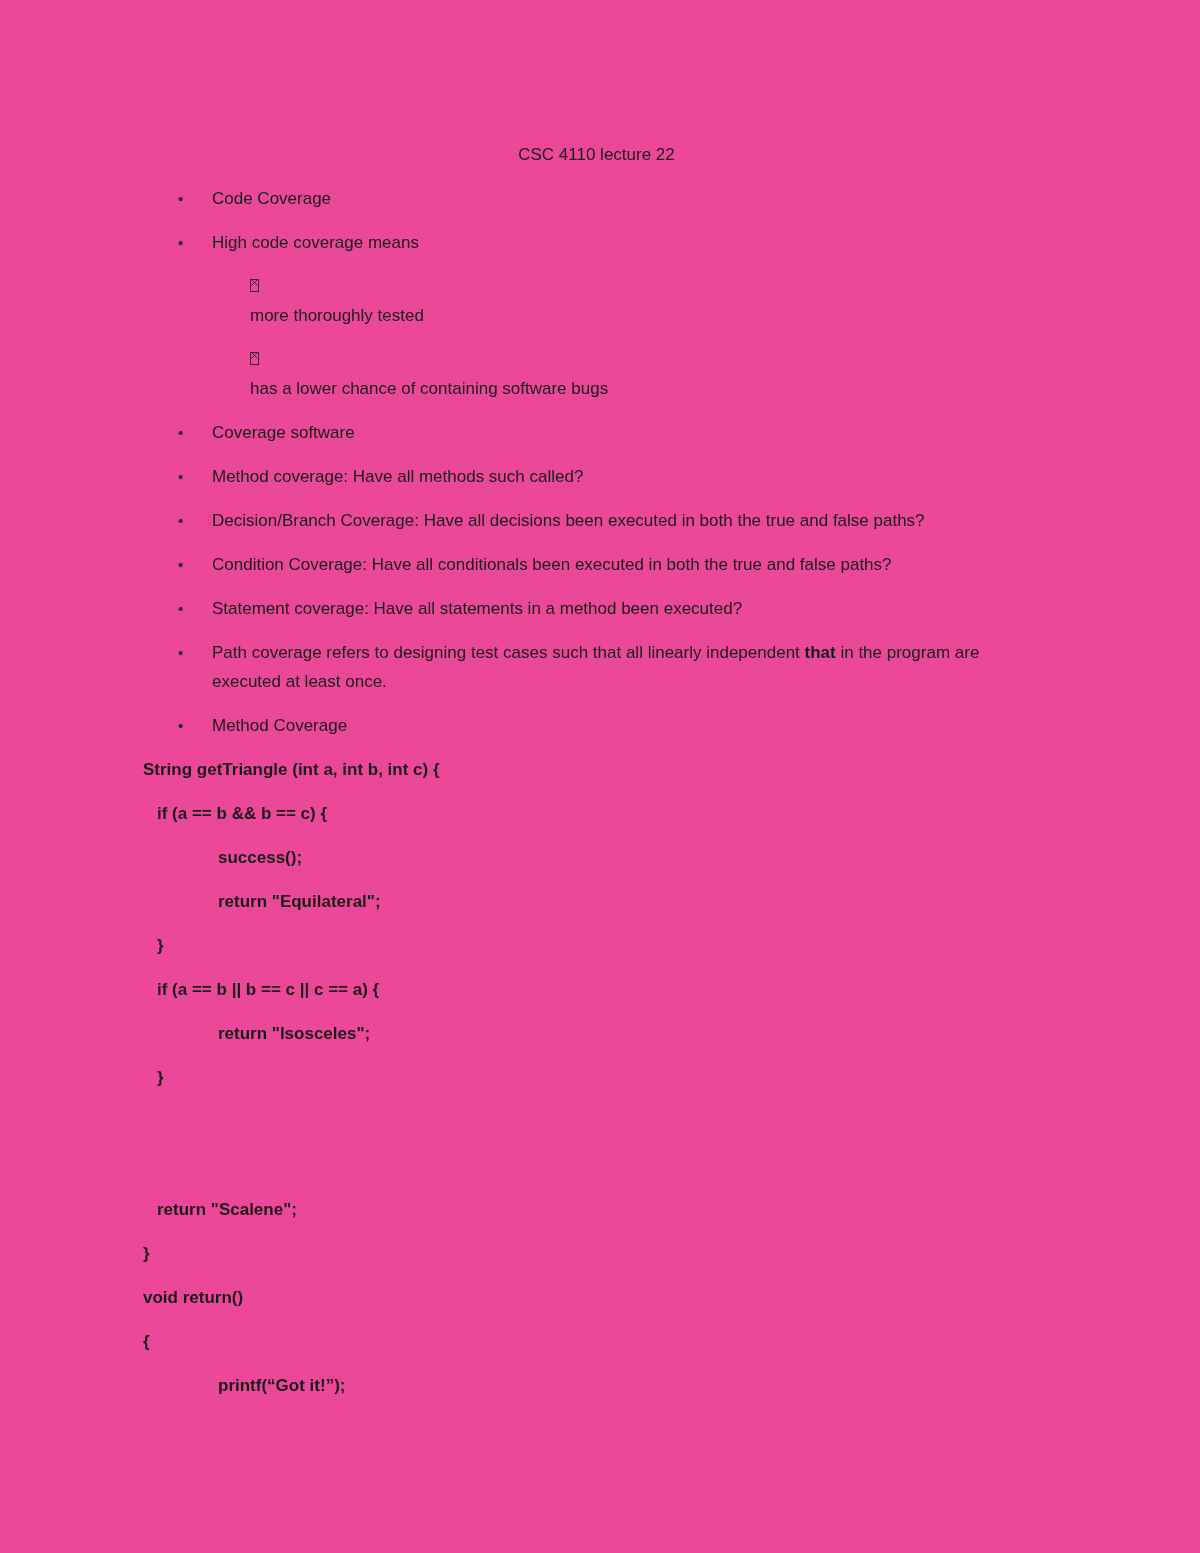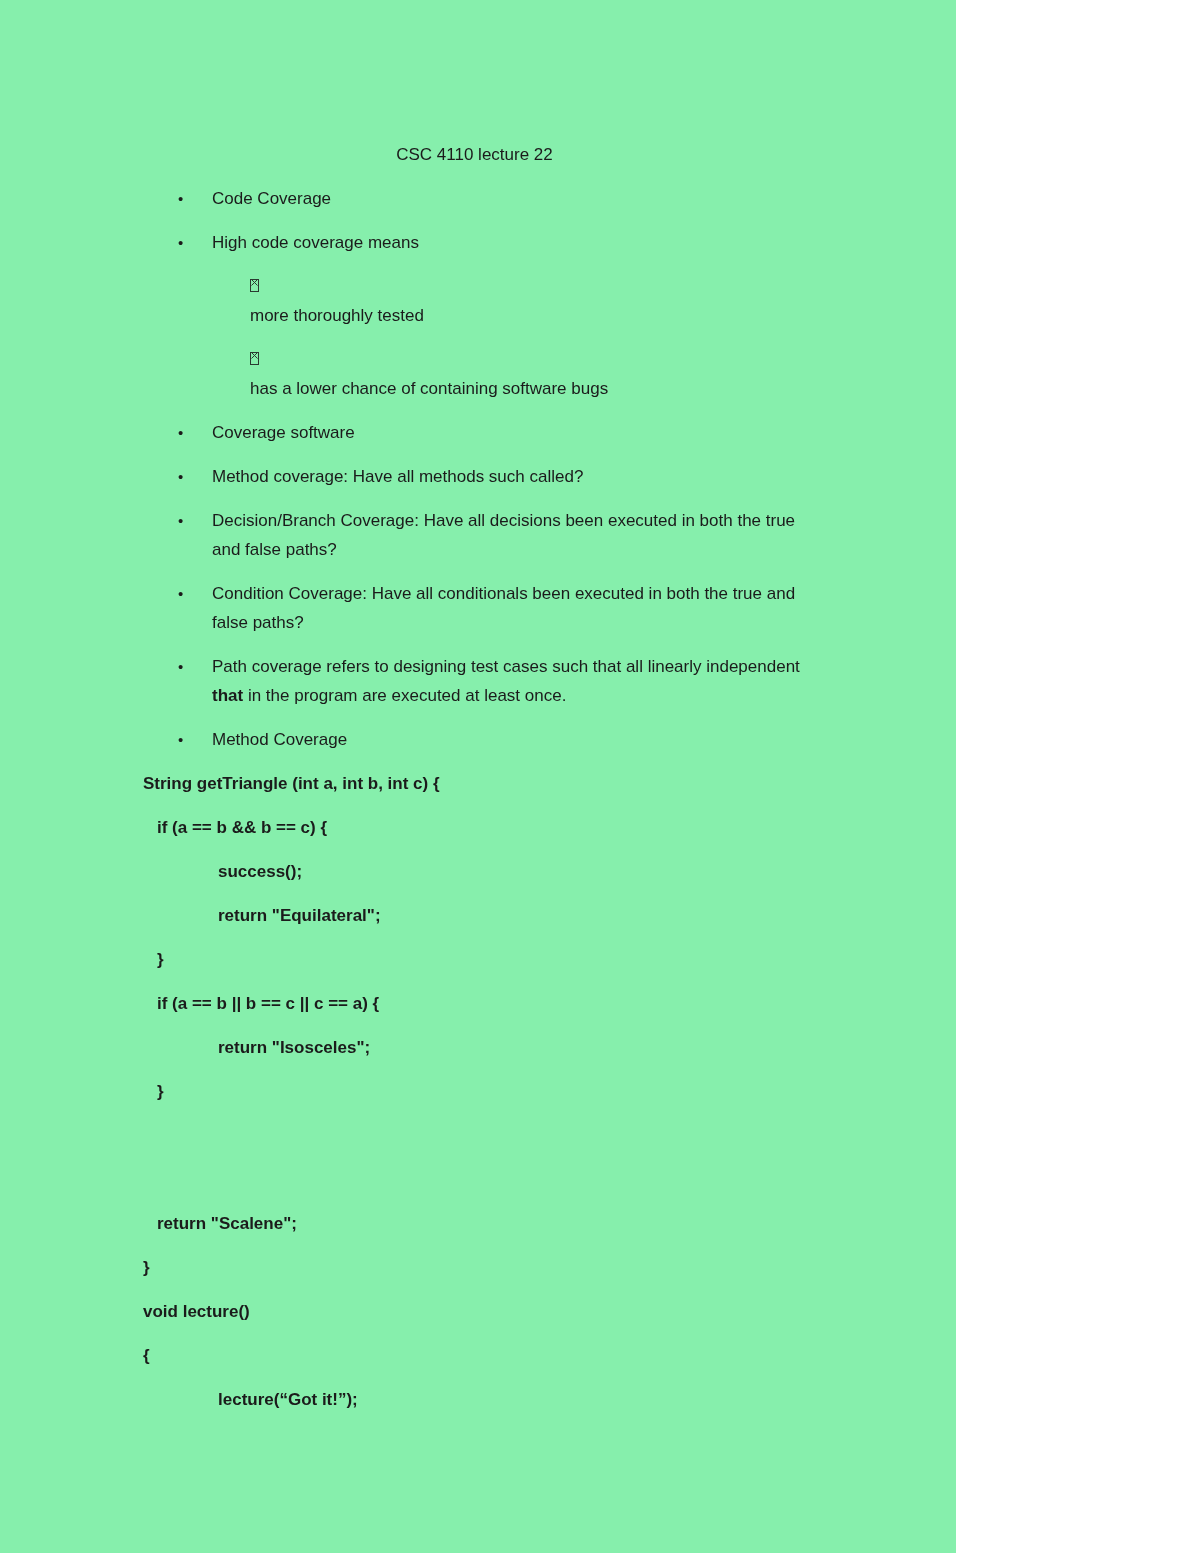--- a/index.html
+++ b/index.html
@@ -2,25 +2,25 @@
 <html><head>
 <meta charset="utf-8">
 <style>
   html, body {
     margin: 0;
     padding: 0;
     background: #ffffff;
   }
   .page {
     position: relative;
-    width: 956px;
+    width: 1200px;
     min-height: 1553px;
     box-sizing: border-box;
     padding: 140px 150px 60px 143px;
-    background: #86efac;
+    background: #ec4899;
     color: #1b1b1b;
     font-family: "Liberation Sans", sans-serif;
     font-size: 17px;
     line-height: 29px;
   }
   .title {
     margin: 0 0 15px 0;
     text-align: center;
     font-size: 17px;
     font-weight: 400;
@@ -108,37 +108,41 @@
       <div class="bullet level-1">
         <span class="marker dot"></span>
         <span class="bullet-text"><span>Decision/Branch Coverage: Have all decisions been executed in both the true and false paths?</span></span>
       </div>
       <div class="bullet level-1">
         <span class="marker dot"></span>
         <span class="bullet-text"><span>Condition Coverage: Have all conditionals been executed in both the true and false paths?</span></span>
       </div>
       <div class="bullet level-1">
         <span class="marker dot"></span>
+        <span class="bullet-text"><span> Statement coverage: Have all statements in a method been executed?</span></span>
+      </div>
+      <div class="bullet level-1">
+        <span class="marker dot"></span>
         <span class="bullet-text"><span>Path coverage  refers to designing test cases such that all linearly independent </span><span class="bold">that</span><span> in the program are executed at least once.</span></span>
       </div>
       <div class="bullet level-1">
         <span class="marker dot"></span>
         <span class="bullet-text"><span>Method Coverage</span></span>
       </div>
     </div>
   <div class="code-block">
       <div class="code-line indent-0">String getTriangle (int a, int b, int c) {</div>
       <div class="code-line indent-1">if (a == b &amp;&amp; b == c) {</div>
       <div class="code-line indent-2">success();</div>
       <div class="code-line indent-2">return "Equilateral";</div>
       <div class="code-line indent-1">}</div>
       <div class="code-line indent-1">if (a == b || b == c || c == a) {</div>
       <div class="code-line indent-2">return "Isosceles";</div>
       <div class="code-line indent-1">}</div>
       <div class="code-line indent-0">&nbsp;</div>
       <div class="code-line indent-0">&nbsp;</div>
       <div class="code-line indent-1">return "Scalene";</div>
       <div class="code-line indent-0">}</div>
-      <div class="code-line indent-0">void lecture()</div>
+      <div class="code-line indent-0">void return()</div>
       <div class="code-line indent-0">{</div>
-      <div class="code-line indent-2">lecture(“Got it!”);</div>
+      <div class="code-line indent-2">printf(“Got it!”);</div>
     </div>
 </div>
 
 </body></html>

